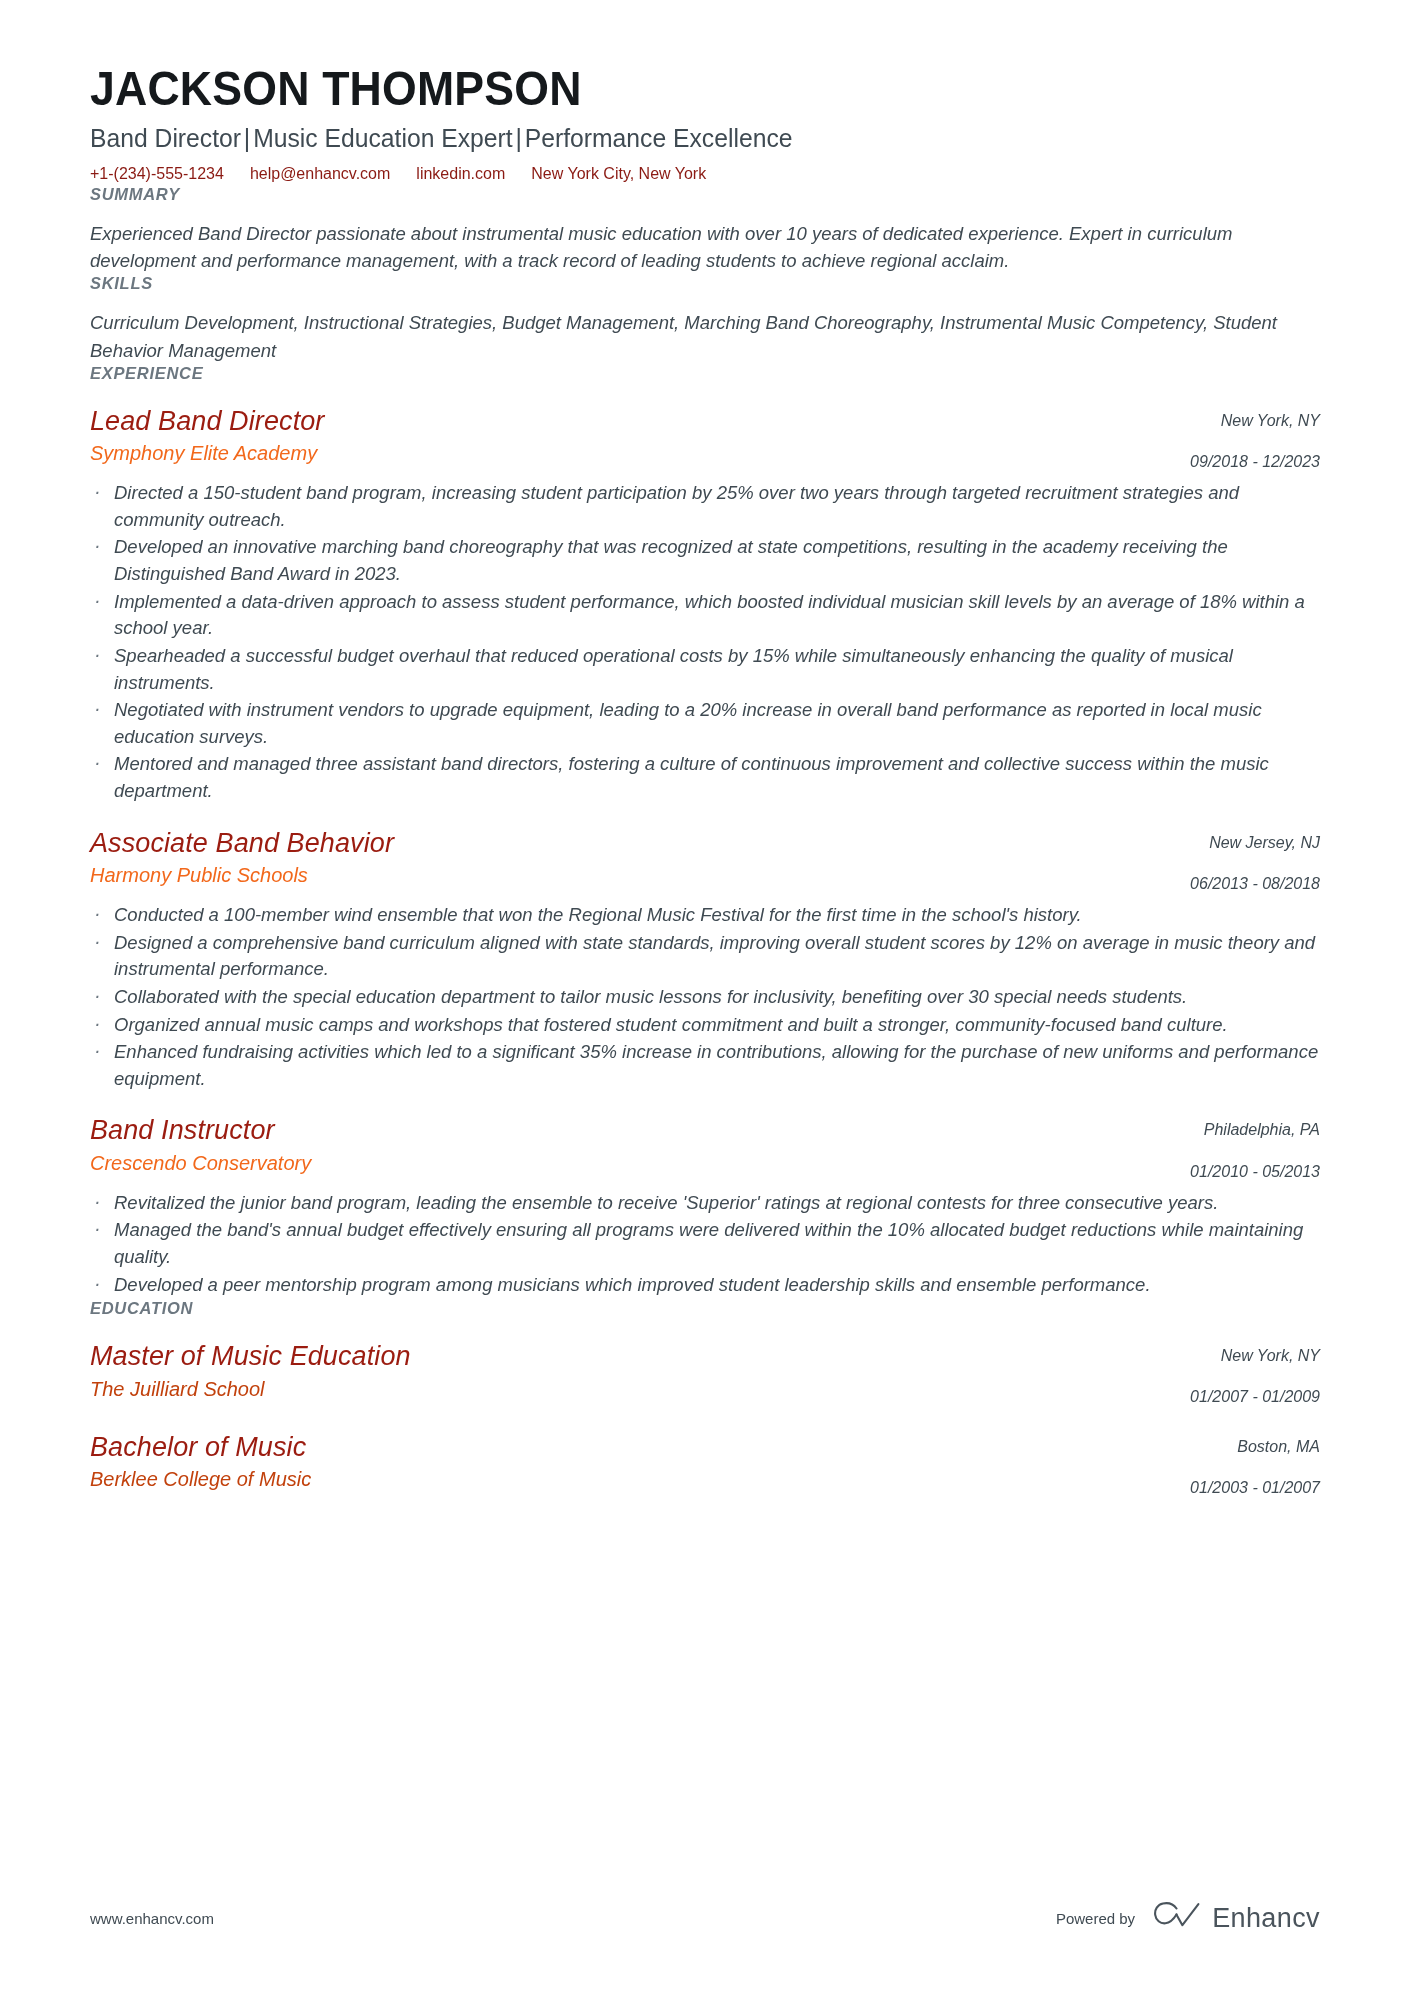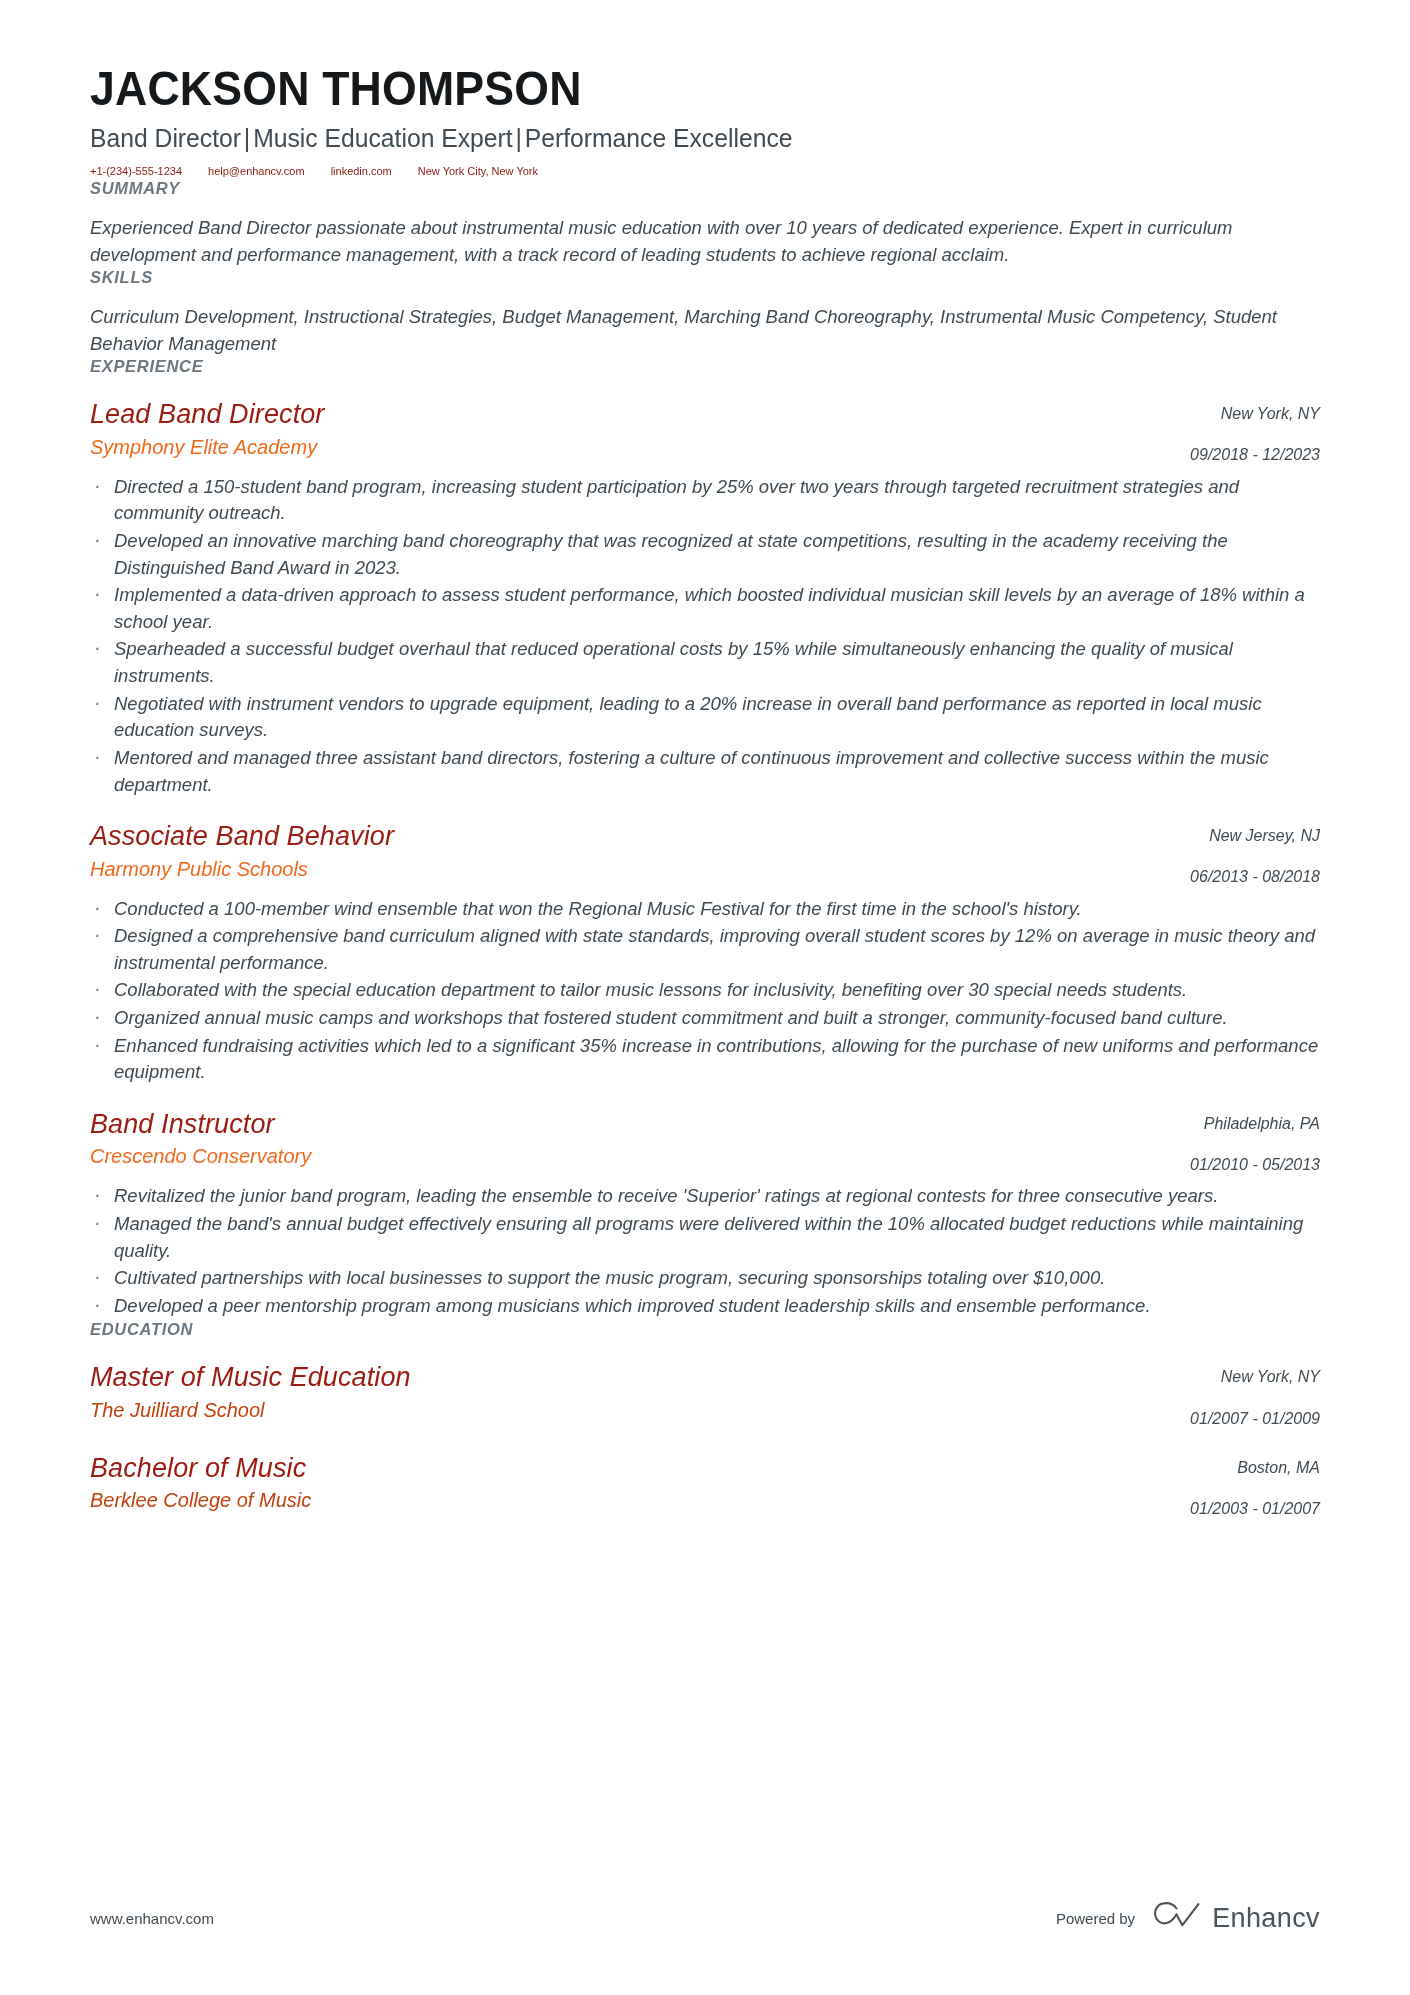--- a/index.html
+++ b/index.html
@@ -47,21 +47,21 @@
     white-space: nowrap;
   }
 
   .headline .sep {
     color: #3f4a52;
     padding: 0 3px;
   }
 
   .contact {
     margin-top: 10px;
-    font-size: 11px;
+    font-size: 16px;
     color: #8b1a13;
     line-height: 1.3;
     display: flex;
     align-items: baseline;
     gap: 26px;
     white-space: nowrap;
   }
 
   
   .section {
@@ -284,21 +284,20 @@
           <div class="entry-subtitle">Crescendo Conservatory</div>
         </div>
         <div class="entry-right">
           <div class="entry-location">Philadelphia, PA</div>
           <div class="entry-dates">01/2010 - 05/2013</div>
         </div>
       </div>
       <ul class="bullets">
         <li>Revitalized the junior band program, leading the ensemble to receive 'Superior' ratings at regional contests for three consecutive years.</li>
         <li>Managed the band's annual budget effectively ensuring all programs were delivered within the 10% allocated budget reductions while maintaining quality.</li>
-        <li>Cultivated partnerships with local businesses to support the music program, securing sponsorships totaling over $10,000.</li>
         <li>Developed a peer mentorship program among musicians which improved student leadership skills and ensemble performance.</li>
       </ul>
     </div>
   </section>
 
   <section class="section">
     <div class="section-title">EDUCATION</div>
 
     <div class="entry">
       <div class="entry-head">

